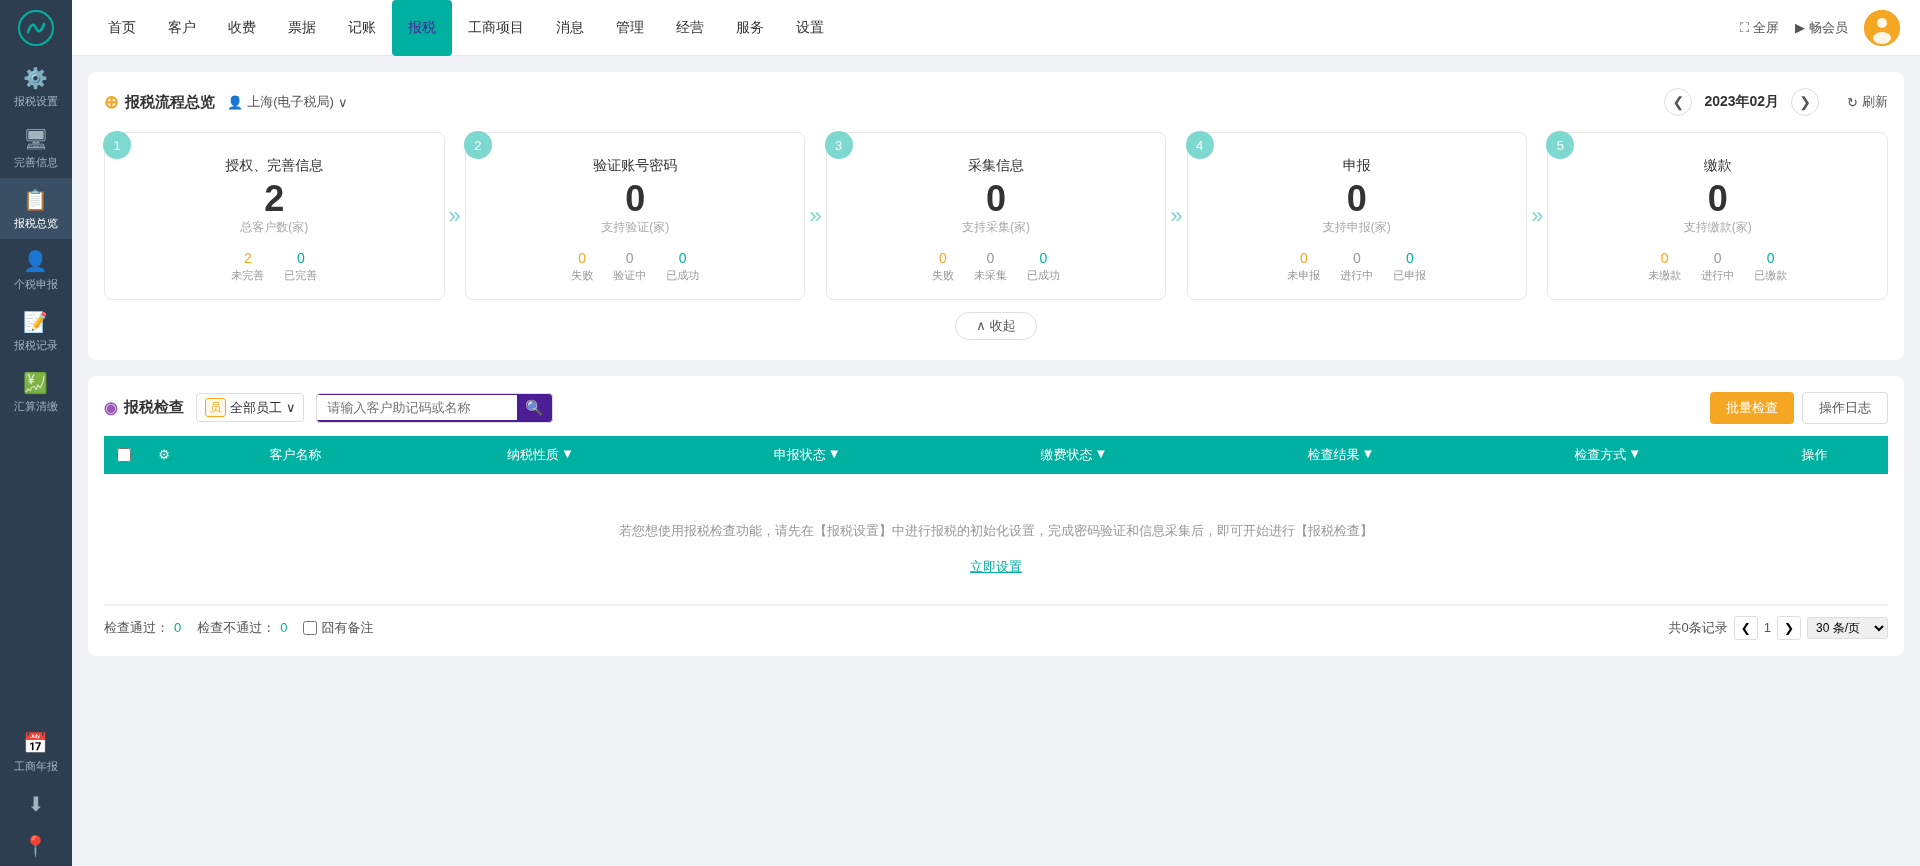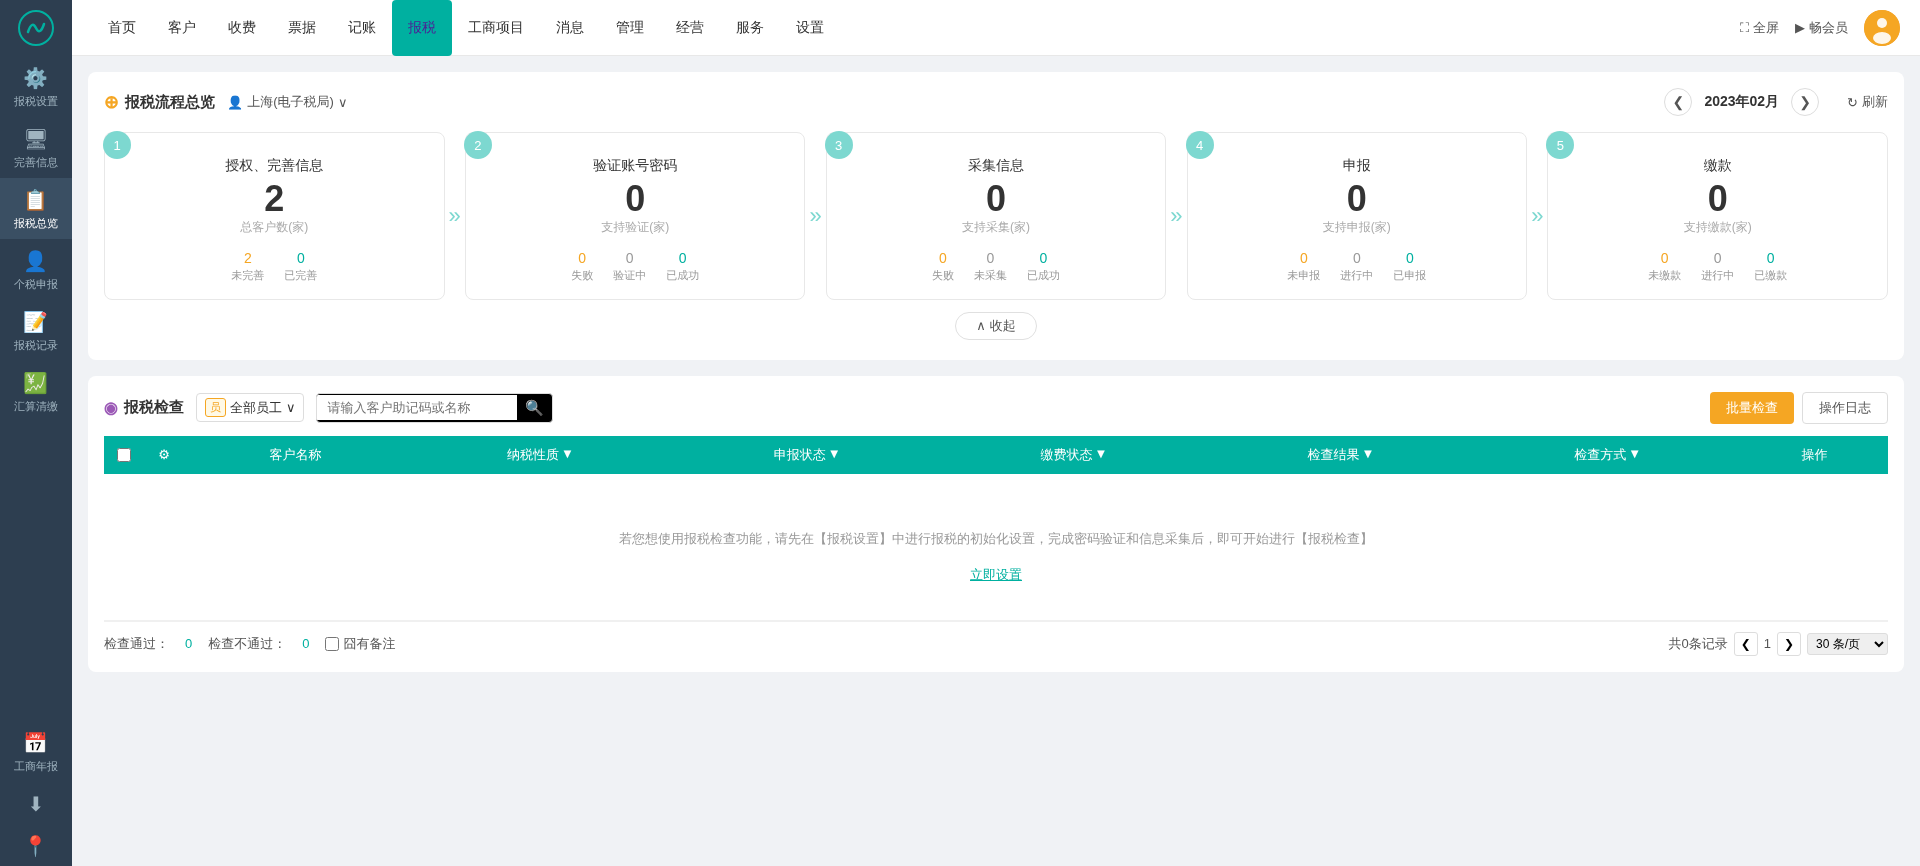--- a/index.html
+++ b/index.html
@@ -221,21 +221,21 @@
       cursor: pointer;
       font-size: 13px;
       color: #333;
     }
     .filter-select .tag { background: #fff9e6; border: 1px solid #f5a623; color: #f5a623; border-radius: 3px; padding: 1px 4px; font-size: 11px; }
     .search-box {
       display: flex; align-items: center;
       border: 1px solid #ddd;
       border-radius: 4px;
       overflow: hidden;
-      background: #000000;
+      background: #4c1d95;
     }
     .search-box input {
       border: none; outline: none; padding: 5px 10px; font-size: 13px; width: 200px; color: #999;
     }
     .search-box .search-btn {
       background: none; border: none; padding: 5px 8px; cursor: pointer; color: #aaa; font-size: 15px;
     }
     .check-right { margin-left: auto; display: flex; gap: 8px; }
     .btn-orange {
       background: #f5a623; color: #fff; border: none;
@@ -249,21 +249,21 @@
     
     .table-container { overflow: auto; max-height: 220px; position: relative; }
     .data-table { width: 100%; border-collapse: collapse; }
     .data-table thead tr {
       background: #00b0a0; color: #fff;
     }
     .data-table th {
       padding: 10px 12px; font-size: 13px; font-weight: normal;
       white-space: nowrap; text-align: center;
     }
-    .data-table td { padding: 12px 12px; text-align: center; border-bottom: 1px solid #f0f0f0; }
+    .data-table td { padding: 4px 12px; text-align: center; border-bottom: 1px solid #f0f0f0; }
     .th-checkbox { width: 40px; }
     .th-gear { width: 40px; }
     .filter-icon { display: inline-flex; gap: 2px; cursor: pointer; }
 
     .empty-tip {
       text-align: center;
       padding: 40px 0 20px;
       color: #999;
       font-size: 13px;
       line-height: 2;
@@ -271,21 +271,21 @@
     .empty-link { color: #00b0a0; cursor: pointer; text-decoration: underline; }
 
     
     .table-footer {
       display: flex;
       align-items: center;
       padding: 10px 0 0;
       gap: 16px;
       border-top: 1px solid #f0f0f0;
     }
-    .footer-stat { font-size: 13px; color: #555; display: flex; align-items: center; gap: 16px; }
+    .footer-stat { font-size: 13px; color: #555; display: flex; align-items: center; gap: 5px; }
     .footer-stat a { color: #00b0a0; cursor: pointer; }
     .has-remark { display: flex; align-items: center; gap: 4px; color: #555; font-size: 13px; }
     .pagination { margin-left: auto; display: flex; align-items: center; gap: 6px; font-size: 13px; color: #555; }
     .page-btn {
       width: 24px; height: 24px; border: 1px solid #ddd; background: #fff;
       border-radius: 3px; cursor: pointer; display: flex; align-items: center; justify-content: center; font-size: 12px;
     }
     .page-select { border: 1px solid #ddd; border-radius: 3px; padding: 2px 4px; font-size: 12px; }
 
     

